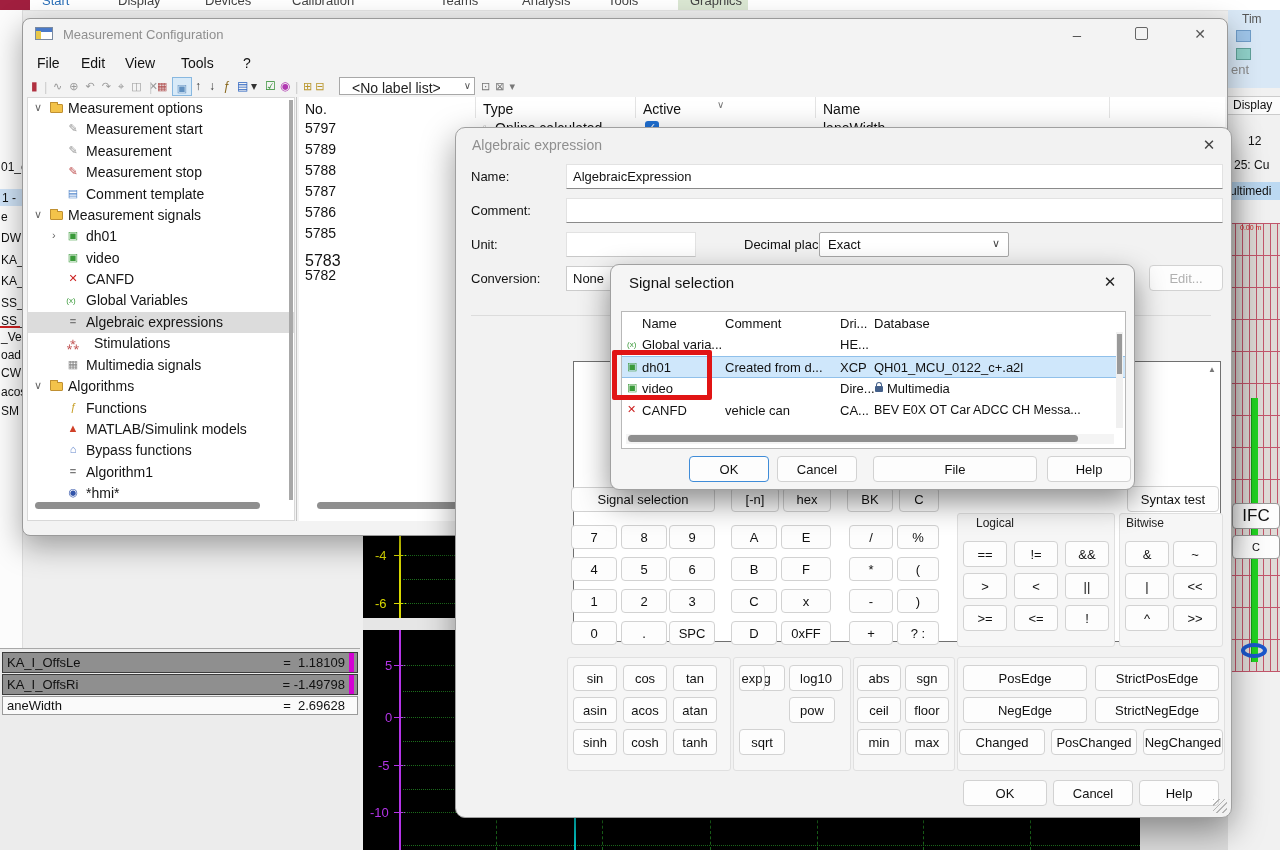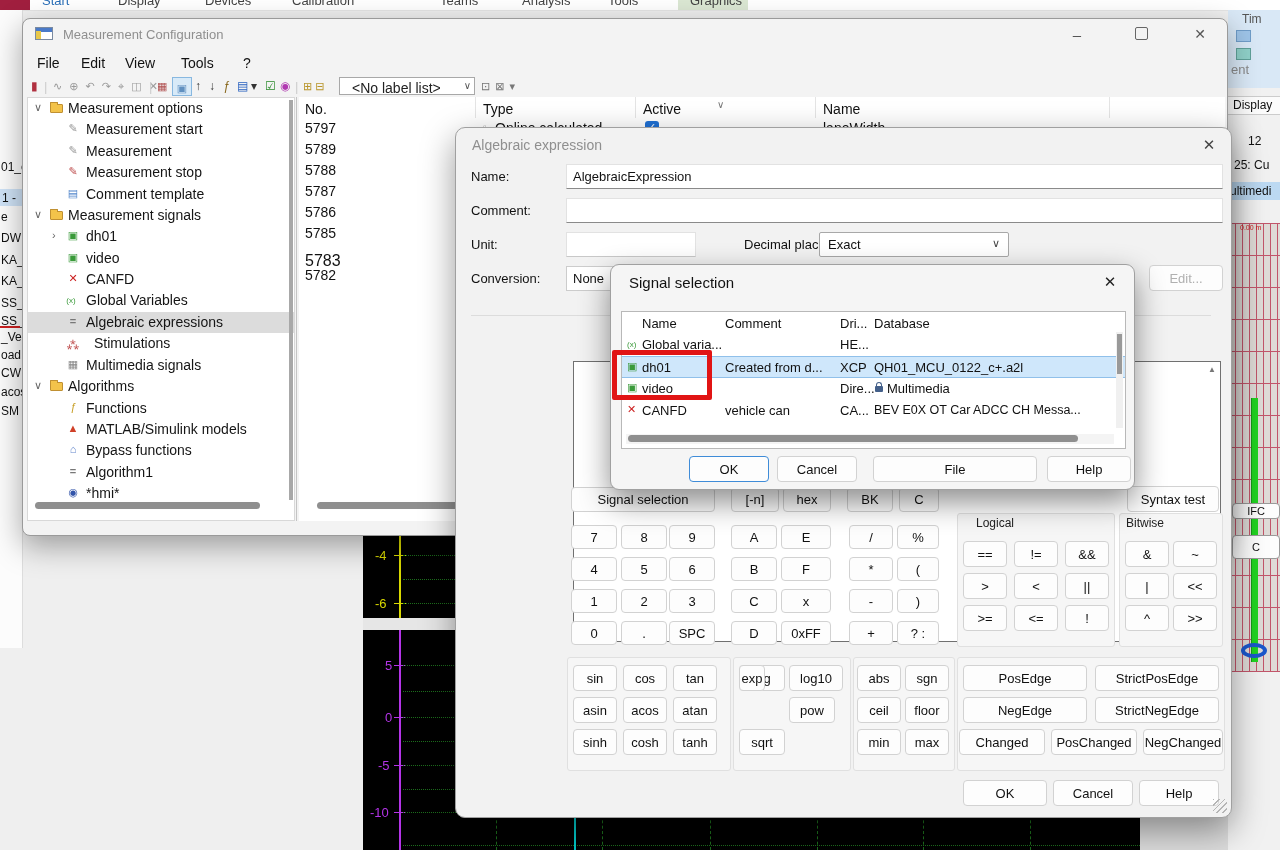--- a/index.html
+++ b/index.html
@@ -77,24 +77,40 @@
     <span class="t" style="left:5px;top:88px;font-size:12px">Display</span>
     <span class="t" style="left:20px;top:124px;font-size:12px">12</span>
     <span class="t" style="left:6px;top:148px;font-size:12px">25: Cu</span>
     <div class="ab" style="left:0;top:172px;width:52px;height:18px;background:#bcd9f2"></div>
     <span class="t" style="left:2px;top:174px;font-size:12px">ultimedi</span>
     <div class="ab" style="left:0;top:213px;width:52px;height:449px;background:#dfdbd7;background-image:repeating-linear-gradient(90deg,#c2556a 0,#c2556a 1px,transparent 1px,transparent 7px),repeating-linear-gradient(0deg,#c2556a 0,#c2556a 1px,transparent 1px,transparent 32px)">
       <span class="t" style="left:12px;top:1px;font-size:7px;color:#cc2222">0.00 m</span>
       <div class="ab" style="left:23px;top:175px;width:6px;height:264px;background:#21d321;border-left:1px solid #159a15"></div>
       <div class="ab" style="left:13px;top:420px;width:26px;height:15px;border:4px solid #1b58cc;border-radius:50%;box-sizing:border-box"></div>
     </div>
-    <div class="b" style="left:4px;top:493px;width:48px;height:16px;font-size:11px;border-color:#9a9a9a">IFC</div>
+    <div class="b" style="left:4px;top:493px;width:48px;height:26px;font-size:17px;border-color:#9a9a9a">IFC</div>
     <div class="b" style="left:4px;top:525px;width:48px;height:24px;font-size:11px;border-color:#9a9a9a">C</div>
   </div>
 
+  <div class="ab" style="left:0;top:648px;width:360px;height:202px;background:#ececec;border-top:1px solid #a8a8a8">
+    <div class="ab" style="left:2px;top:3px;width:356px;height:21px;background:#8f8f8f;border:1px solid #3c3c3c;box-sizing:border-box">
+      <span class="t" style="left:4px;top:2px">KA_I_OffsLe</span>
+      <span class="t" style="right:12px;top:2px;white-space:pre">=  1.18109</span>
+      <div class="ab" style="right:3px;top:0;width:5px;height:19px;background:#d400d4"></div>
+    </div>
+    <div class="ab" style="left:2px;top:25px;width:356px;height:21px;background:#8f8f8f;border:1px solid #3c3c3c;box-sizing:border-box">
+      <span class="t" style="left:4px;top:2px">KA_I_OffsRi</span>
+      <span class="t" style="right:12px;top:2px;white-space:pre">= -1.49798</span>
+      <div class="ab" style="right:3px;top:0;width:5px;height:19px;background:#d400d4"></div>
+    </div>
+    <div class="ab" style="left:2px;top:47px;width:356px;height:19px;background:#fafafa;border:1px solid #9a9a9a;box-sizing:border-box">
+      <span class="t" style="left:4px;top:1px">aneWidth</span>
+      <span class="t" style="right:12px;top:1px;white-space:pre">=  2.69628</span>
+    </div>
+  </div>
 
   <div class="ab" style="left:363px;top:536px;width:92px;height:82px;background:#000;overflow:hidden">
     <div class="ab" style="left:36px;top:0;width:2px;height:82px;background:#d8d800"></div>
     <span class="t" style="left:12px;top:12px;color:#d8d800">-4</span>
     <span class="t" style="left:12px;top:60px;color:#d8d800">-6</span>
     <div class="ab" style="left:31px;top:19px;width:12px;height:1px;background:#d8d800"></div>
     <div class="ab" style="left:31px;top:67px;width:12px;height:1px;background:#d8d800"></div>
     <div class="dot" style="left:40px;top:19px;width:52px"></div>
     <div class="dot" style="left:40px;top:43px;width:52px"></div>
     <div class="dot" style="left:40px;top:67px;width:52px"></div>

